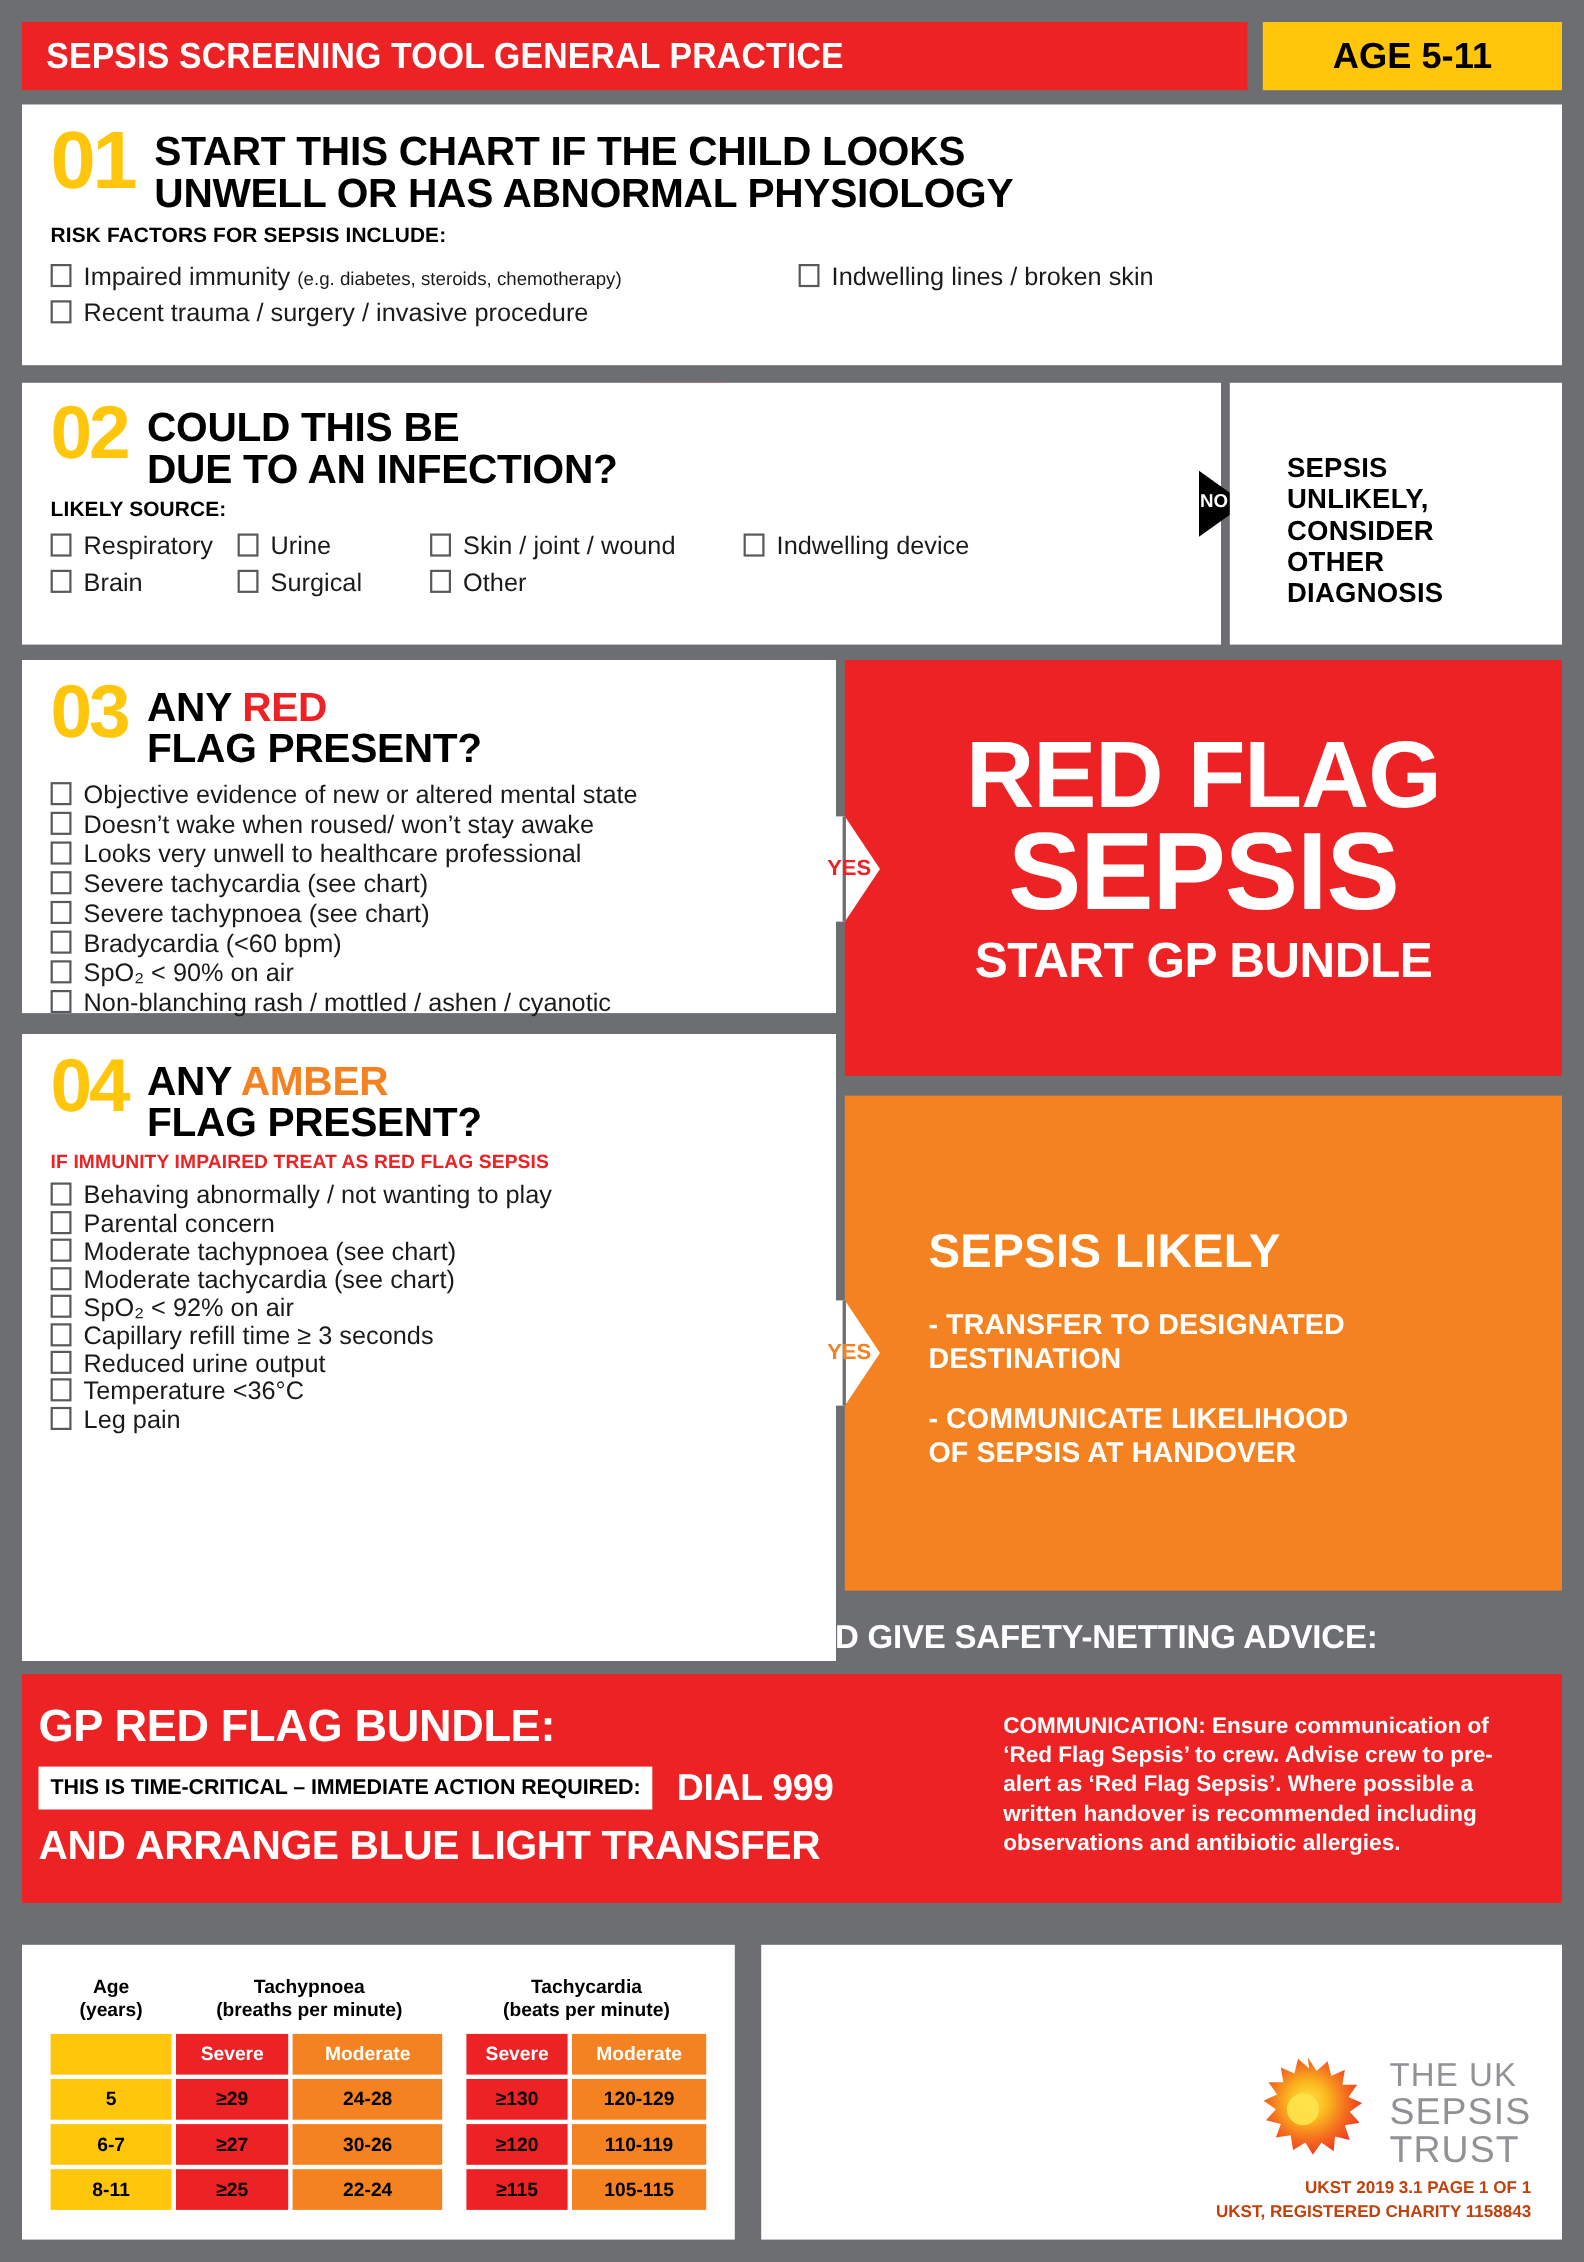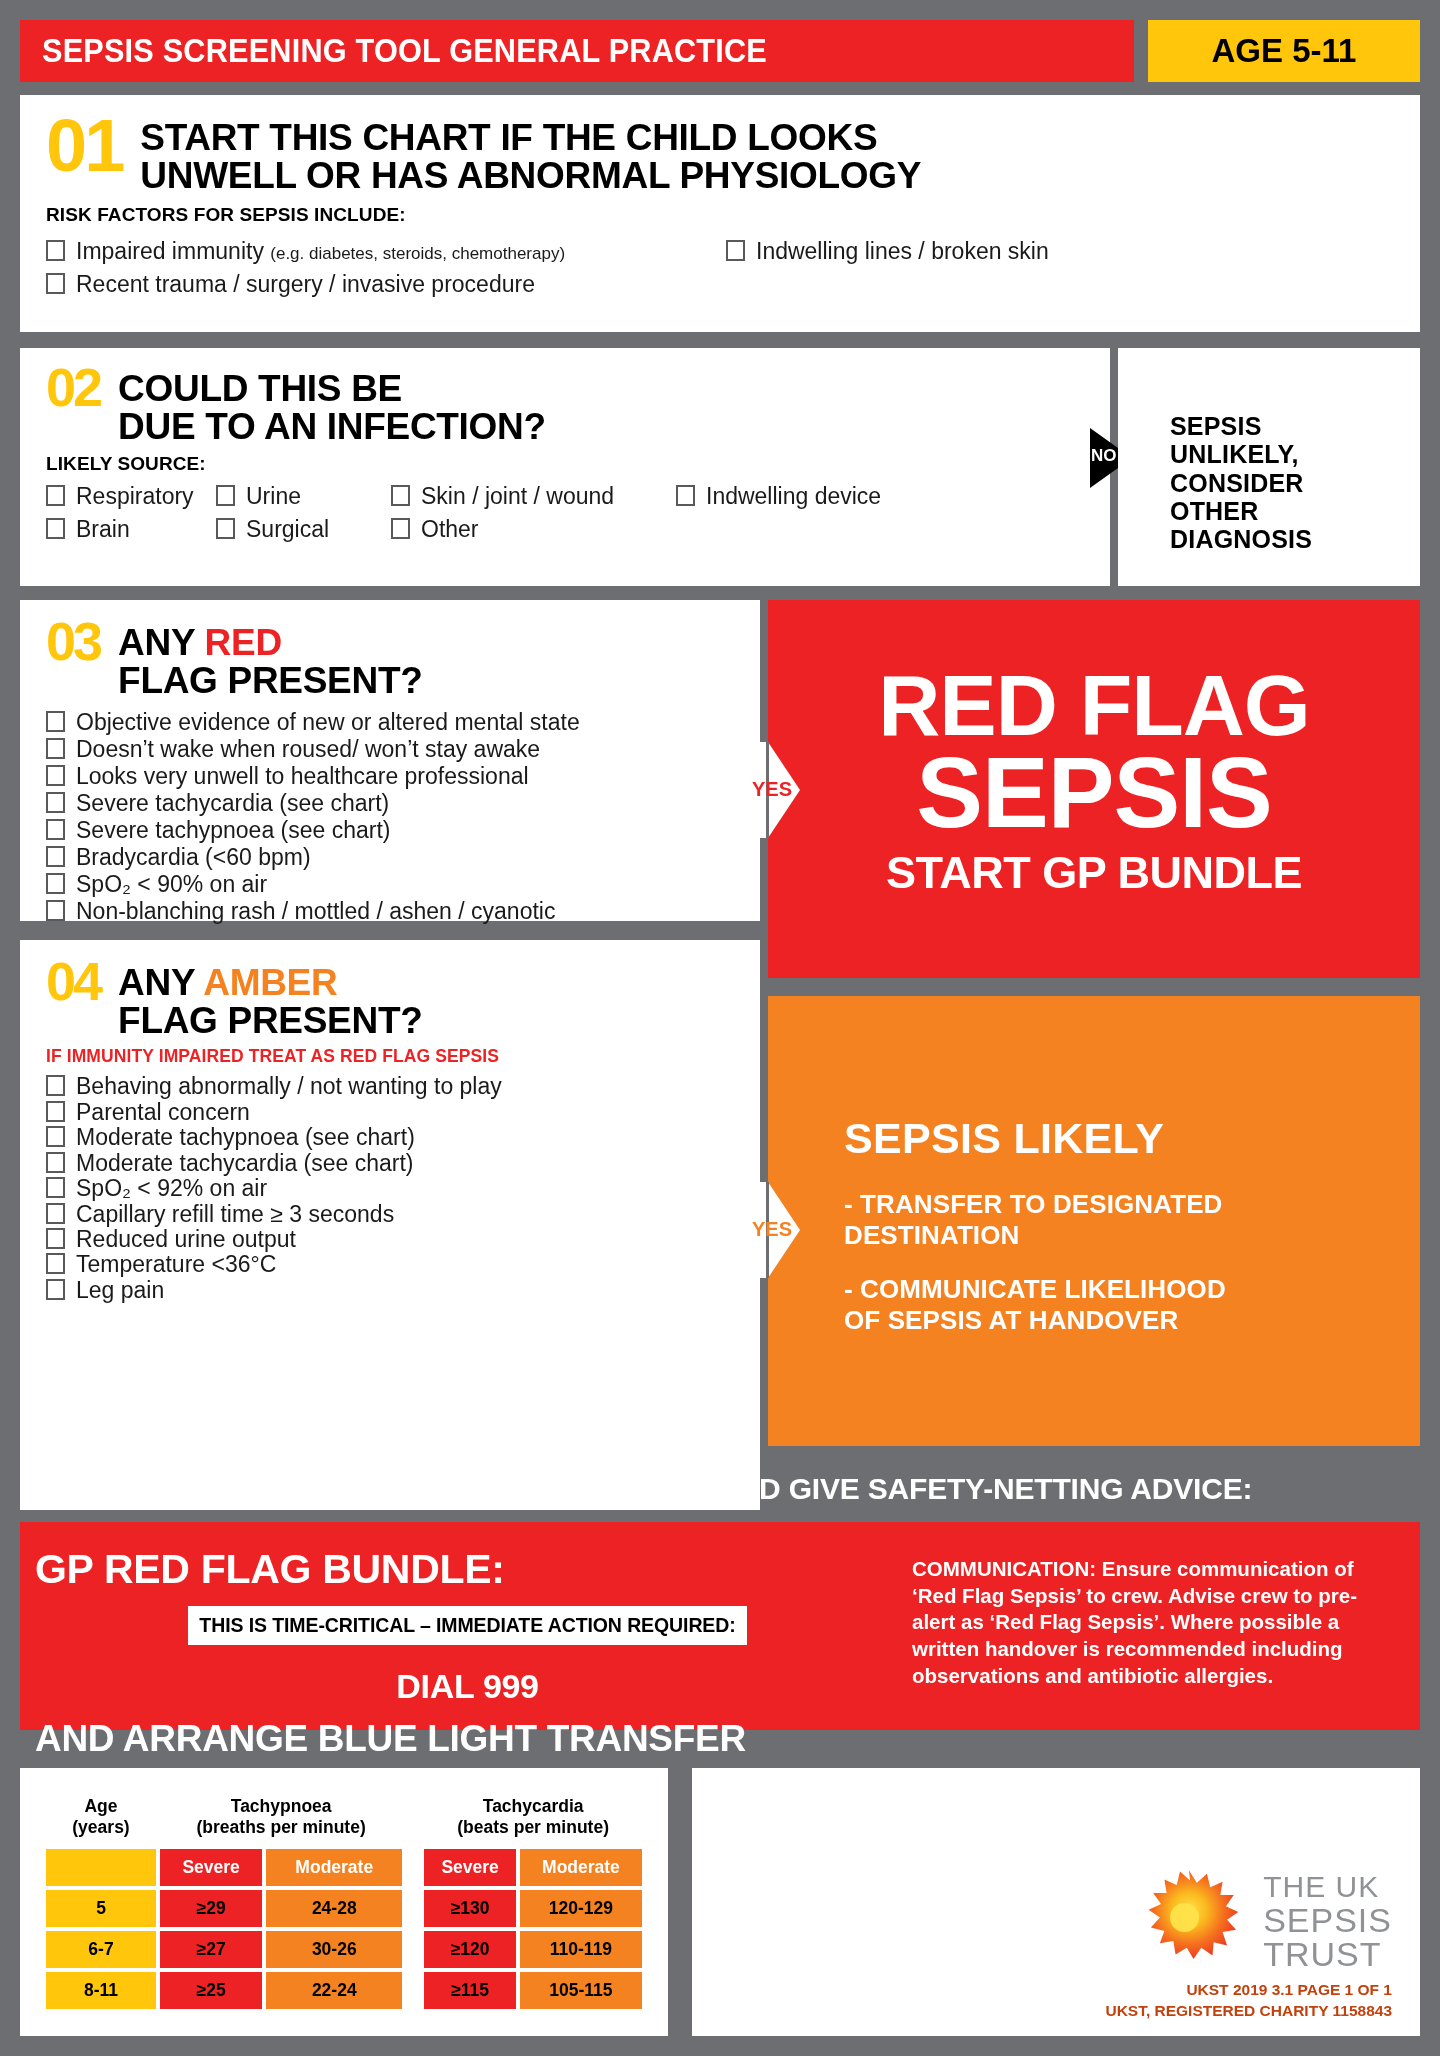--- a/index.html
+++ b/index.html
@@ -22,21 +22,21 @@
   .header-title span { display:inline-block; transform: scaleX(0.93); transform-origin: left center; }
   .age-badge {
     width: 272px; background: #ffc60b; color: #000;
     font-weight: 700; font-size: 33px;
     display: flex; align-items: center; justify-content: center;
   }
 
   
   .panel { position: absolute; background: #fff; }
   .num { color: #ffc60b; font-weight: 700; font-size: 74px; line-height: .88; letter-spacing: -3px; }
-  .num2 { font-size: 54px; text-align: right; }
+  .num2 { font-size: 68px; text-align: right; }
   .qtitle { font-weight: 700; font-size: 37px; line-height: 1.02; color: #000; letter-spacing: -.3px; }
   .qtitle .red { color: #ed2224; }
   .qtitle .amber { color: #f58220; }
   .sublabel { font-weight: 700; font-size: 19px; color: #000; letter-spacing: .1px; }
   .sublabel.redsub { color: #ed2224; font-size: 17.5px; }
 
   .cb {
     display: inline-block; width: 19px; height: 21px;
     border: 2.5px solid #58595b; background: #fff; vertical-align: -3px;
     flex: 0 0 auto;
@@ -76,21 +76,21 @@
 
   
   #banner { position:absolute; left:20px; top:1462px; width:1400px; height:54px;
     display:flex; align-items:center; justify-content:center;
     color:#fff; font-weight:700; font-size:30px; letter-spacing:-.2px; }
 
   
   #bundle { position:absolute; left:20px; top:1522px; width:1400px; height:208px; background:#ed2224; display:flex; }
   .bundle-left { width: 880px; padding: 24px 0 0 15px; color:#fff; }
   .bundle-left h3 { font-size: 41px; font-weight: 700; letter-spacing:-.3px; }
-  .timecrit-row { display:flex; align-items:center; gap:22px; margin-top: 13px; flex-direction: column; }
+  .timecrit-row { display:flex; align-items:center; gap:22px; margin-top: 13px; }
   .timecrit { background:#fff; color:#000; font-weight:700; font-size:19.5px; padding:8px 11px; letter-spacing:-.1px;}
   .dial { color:#fff; font-weight:700; font-size:34px; letter-spacing:-.3px;}
   .bundle-left h4 { font-size: 37px; font-weight:700; margin-top: 12px; letter-spacing:-.3px;}
   .bundle-right { flex:1; padding: 34px 34px 0 12px; color:#fff; font-weight:700; font-size:20.5px; line-height:1.3; }
 
   
   #tablebox { position:absolute; left:20px; top:1768px; width:648px; height:268px; background:#fff; padding: 16px 22px; }
   table.vs { border-collapse: separate; border-spacing: 4px; width: 100%; }
   table.vs th, table.vs td { text-align:center; font-weight:700; font-size:17.5px; color:#000; padding: 8px 2px; }
   .hdrgroup { font-size: 18.5px; font-weight:700; line-height: 1.18; color:#000; padding-bottom: 2px; }

